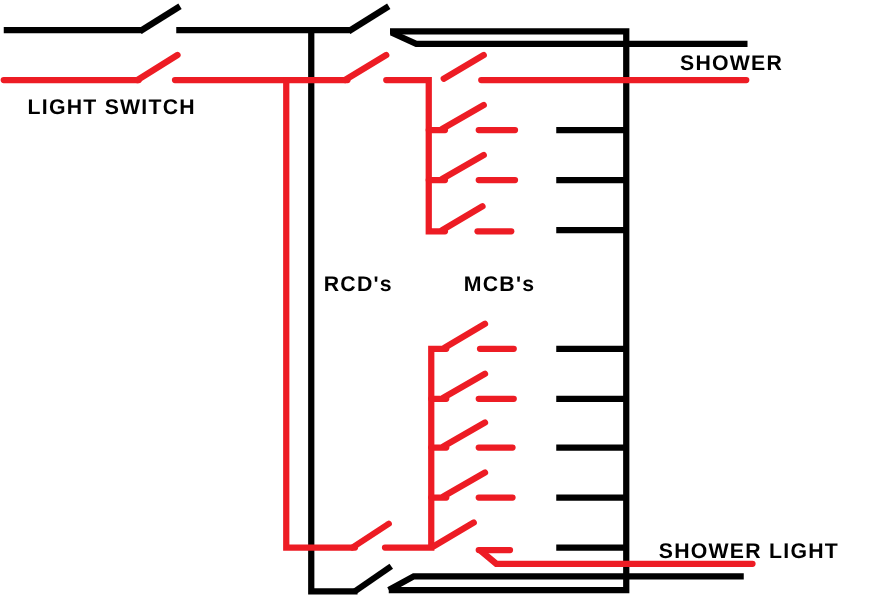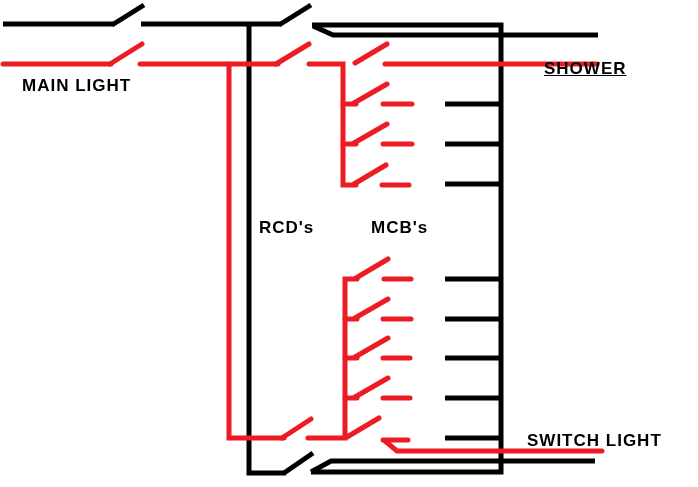--- a/index.html
+++ b/index.html
@@ -21,21 +21,21 @@
   .lbl {
     position: absolute;
     font-weight: bold;
     font-size: 17px;
     letter-spacing: 1px;
     color: #000000;
     white-space: nowrap;
     line-height: 1;
   }
   .lbl-main-switch   { left: 22px;  top: 77px;  }
-  .lbl-shower        { left: 544px; top: 60px; text-decoration: underline;  }
+  .lbl-shower        { left: 544px; top: 42px;  }
   .lbl-rcds          { left: 259px; top: 219px; }
   .lbl-mcbs          { left: 371px; top: 219px; }
   .lbl-outside-light { left: 527px; top: 432px; }
 </style>
 </head>
 <body>
 
 <div class="stage">
   <svg class="wires-svg" viewBox="0 0 698 487" xmlns="http://www.w3.org/2000/svg">
       <polyline points="3,24 114,24" fill="none" stroke="#000000" stroke-width="5" stroke-linecap="butt" stroke-linejoin="miter"></polyline>
@@ -82,22 +82,22 @@
       <polyline points="355,397 388,378" fill="none" stroke="#ED1C24" stroke-width="5" stroke-linecap="round" stroke-linejoin="miter"></polyline>
       <polyline points="347,437 379,418" fill="none" stroke="#ED1C24" stroke-width="5" stroke-linecap="round" stroke-linejoin="miter"></polyline>
       <polyline points="384,279 411,279" fill="none" stroke="#ED1C24" stroke-width="5" stroke-linecap="round" stroke-linejoin="miter"></polyline>
       <polyline points="383,319 411,319" fill="none" stroke="#ED1C24" stroke-width="5" stroke-linecap="round" stroke-linejoin="miter"></polyline>
       <polyline points="383,358 410,358" fill="none" stroke="#ED1C24" stroke-width="5" stroke-linecap="round" stroke-linejoin="miter"></polyline>
       <polyline points="383,398 410,398" fill="none" stroke="#ED1C24" stroke-width="5" stroke-linecap="round" stroke-linejoin="miter"></polyline>
       <polyline points="383,440 408,440" fill="none" stroke="#ED1C24" stroke-width="5" stroke-linecap="round" stroke-linejoin="miter"></polyline>
       <polyline points="385,441 397,451 602,451" fill="none" stroke="#ED1C24" stroke-width="5" stroke-linecap="round" stroke-linejoin="miter"></polyline>
     </svg>
 
-  <div class="lbl lbl-main-switch">MAIN LIGHT</div>
+  <div class="lbl lbl-main-switch">LIGHT SWITCH</div>
 
   <div class="lbl lbl-shower">SHOWER</div>
 
   <div class="lbl lbl-rcds">RCD's</div>
 
   <div class="lbl lbl-mcbs">MCB's</div>
 
-  <div class="lbl lbl-outside-light">SWITCH LIGHT</div>
+  <div class="lbl lbl-outside-light">SHOWER LIGHT</div>
 </div>
 
 </body></html>

